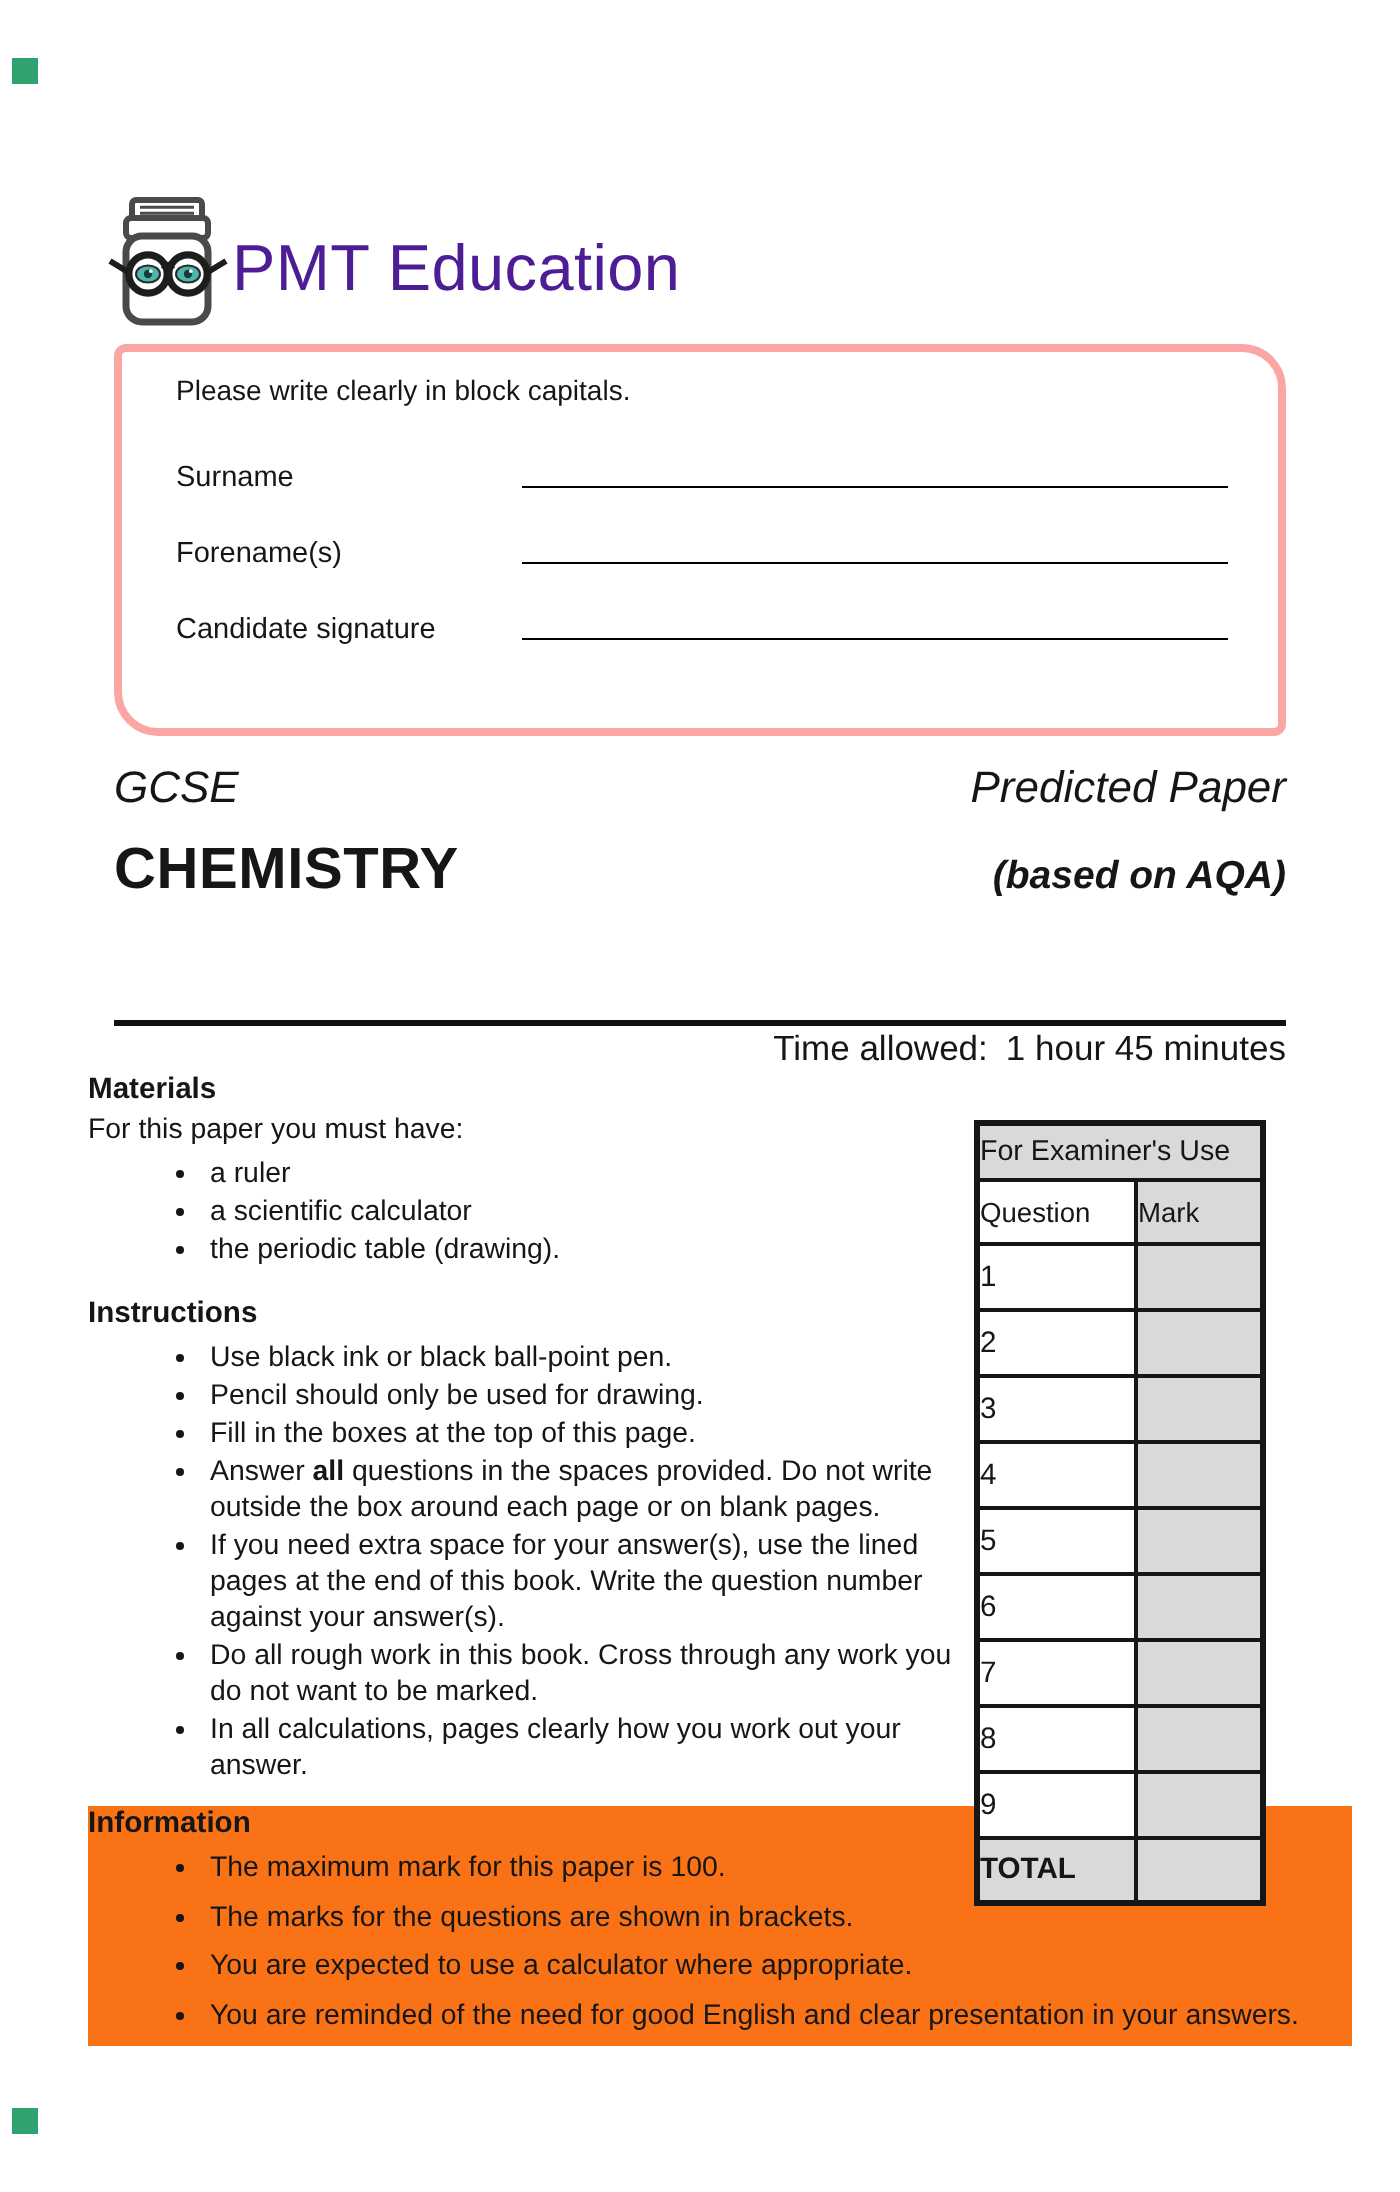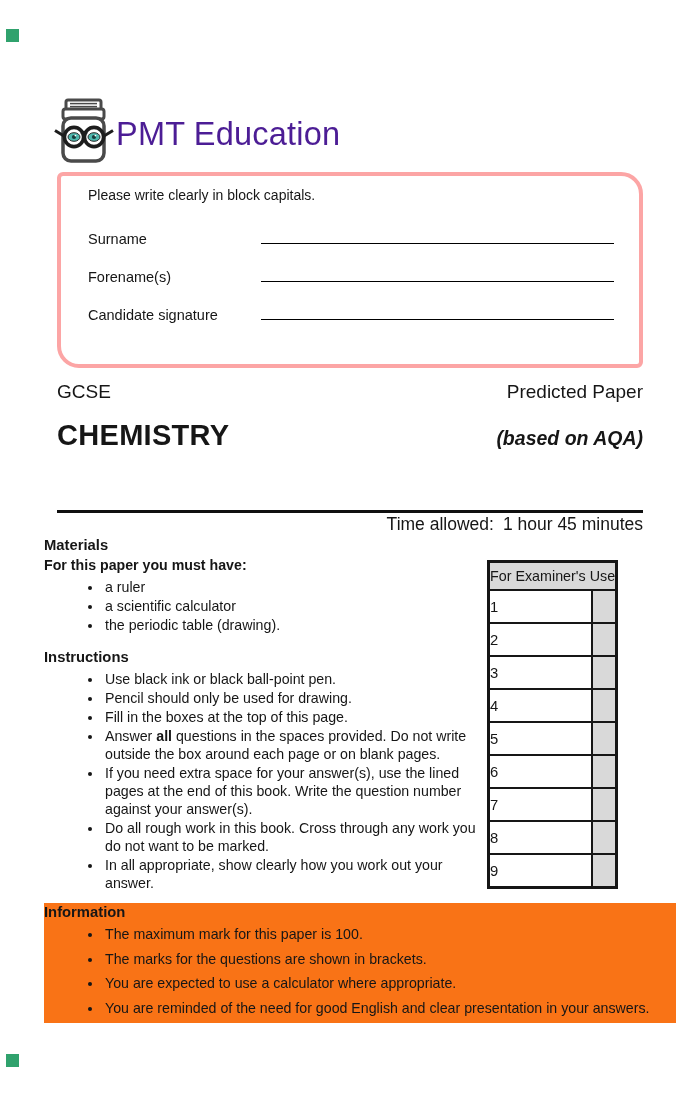--- a/index.html
+++ b/index.html
@@ -29,35 +29,35 @@
          box-sizing:border-box; background:#fff;}
   .field {display:flex; align-items:flex-end; margin:0 25px 0 27px;}
   .f1 {margin-top:24px;} .f2 {margin-top:18px;} .f3 {margin-top:18px;}
   .flabel {font-size:14.5px; width:173px;}
   .fline {flex:1; height:16px; border-bottom:1.4px solid #000; margin-bottom:3px;}
 
   
   .trow {position:absolute; left:57px; width:586px; display:flex;
          justify-content:space-between; align-items:baseline;}
   .trow1 {top:381px;}
-  .gcse, .pred {font-size:19px;}
+  .gcse, .pred {font-size:22px;font-style:italic;}
   .trow2 {top:419px;}
   .subj {font-size:29px; font-weight:bold; letter-spacing:0.3px;}
   .basis {font-size:19.5px; font-style:italic; font-weight:700;}
   .trow3 {top:467px; justify-content:flex-start; font-size:19px;}
   .paper2 {margin-left:64px;}
 
   .rule {position:absolute; left:57px; top:510px; width:586px; height:2.5px; background:#101010;}
   .time {position:absolute; left:57px; top:514px; width:586px; text-align:right; font-size:17.5px;}
   .tval {margin-left:9px;}
 
   
   .leftcol {position:absolute; left:44px; top:536px; width:436px;}
   .h {font-weight:bold; font-size:14.8px; line-height:19px;}
-  .intro {font-size:14.2px; line-height:19px; margin-top:1px;font-weight:bold;}
+  .intro {font-size:14.2px; line-height:19px; margin-top:1px;}
   .leftcol ul, .infocol ul {margin:3px 0 0 0; padding-left:59px; list-style:disc;}
   .leftcol li {font-size:14.2px; line-height:18px; margin-bottom:1px; padding-left:2px;}
   .h2 {margin-top:14px;}
 
   
   .infocol {position:absolute; left:44px; top:903px; width:632px; background:#f97316;}
   .infocol li {font-size:14.2px; line-height:18px; margin-bottom:6.5px; padding-left:2px;}
 
   
   .extable {position:absolute; left:487px; top:560px; border-collapse:collapse;
@@ -139,40 +139,44 @@
       <li>the periodic table (drawing).</li>
     </ul>
     <div class="h h2">Instructions</div>
     <ul>
       <li>Use black ink or black ball-point pen.</li>
       <li>Pencil should only be used for drawing.</li>
       <li>Fill in the boxes at the top of this page.</li>
       <li><span>Answer </span><b>all</b><span> questions in the spaces provided. Do not write outside the box around each page or on blank pages.</span></li>
       <li>If you need extra space for your answer(s), use the lined pages at the end of this book. Write the question number against your answer(s).</li>
       <li>Do all rough work in this book. Cross through any work you do not want to be marked.</li>
-      <li>In all appropriate, show clearly how you work out your answer.</li>
+      <li>In all calculations, pages clearly how you work out your answer.</li>
     </ul>
   </div>
 
   <div class="infocol">
     <div class="h">Information</div>
     <ul>
       <li>The maximum mark for this paper is 100.</li>
       <li>The marks for the questions are shown in brackets.</li>
       <li>You are expected to use a calculator where appropriate.</li>
       <li>You are reminded of the need for good English and clear presentation in your answers.</li>
     </ul>
   </div>
 
   <table class="extable">
     <tbody>
       <tr>
           <td class="ttl" colspan="2">For Examiner's Use</td>
         </tr>
       <tr>
+        <td class="qh">Question</td>
+        <td class="mh">Mark</td>
+      </tr>
+      <tr>
           <td class="qn">1</td>
           <td class="mk"></td>
         </tr>
       <tr>
           <td class="qn">2</td>
           <td class="mk"></td>
         </tr>
       <tr>
           <td class="qn">3</td>
           <td class="mk"></td>
@@ -192,18 +196,22 @@
       <tr>
           <td class="qn">7</td>
           <td class="mk"></td>
         </tr>
       <tr>
           <td class="qn">8</td>
           <td class="mk"></td>
         </tr>
       <tr>
           <td class="qn">9</td>
+          <td class="mk"></td>
+        </tr>
+      <tr>
+          <td class="tot">TOTAL</td>
           <td class="mk"></td>
         </tr>
     </tbody>
   </table>
 
 </div>
 
 </body></html>

